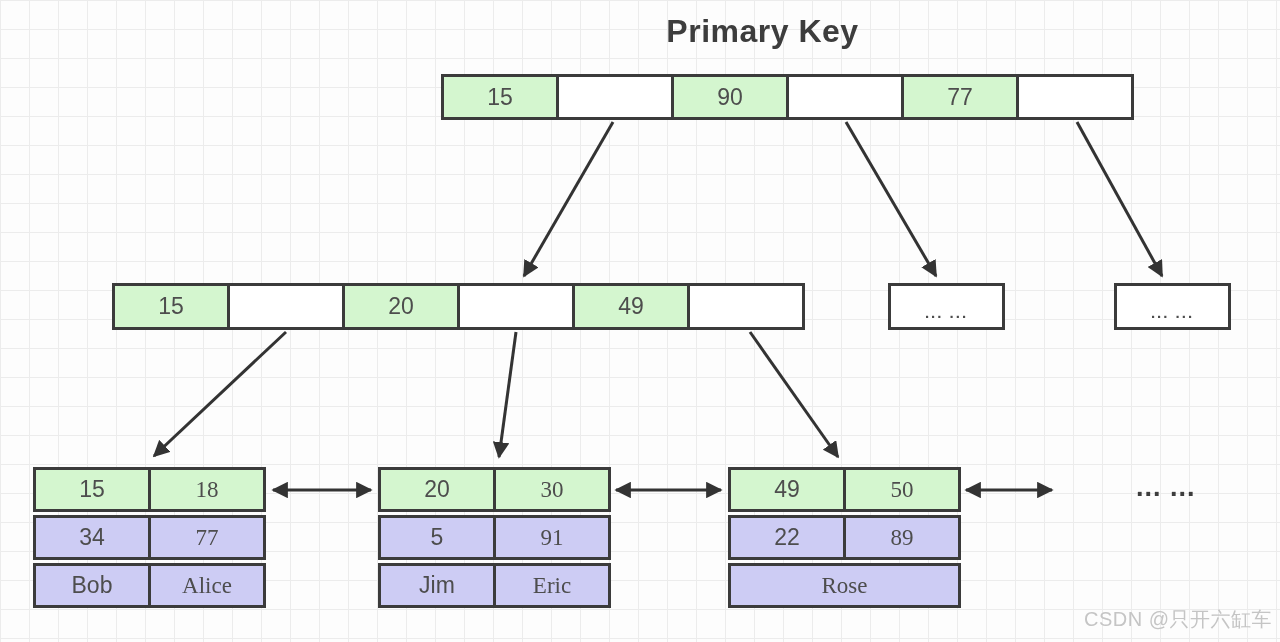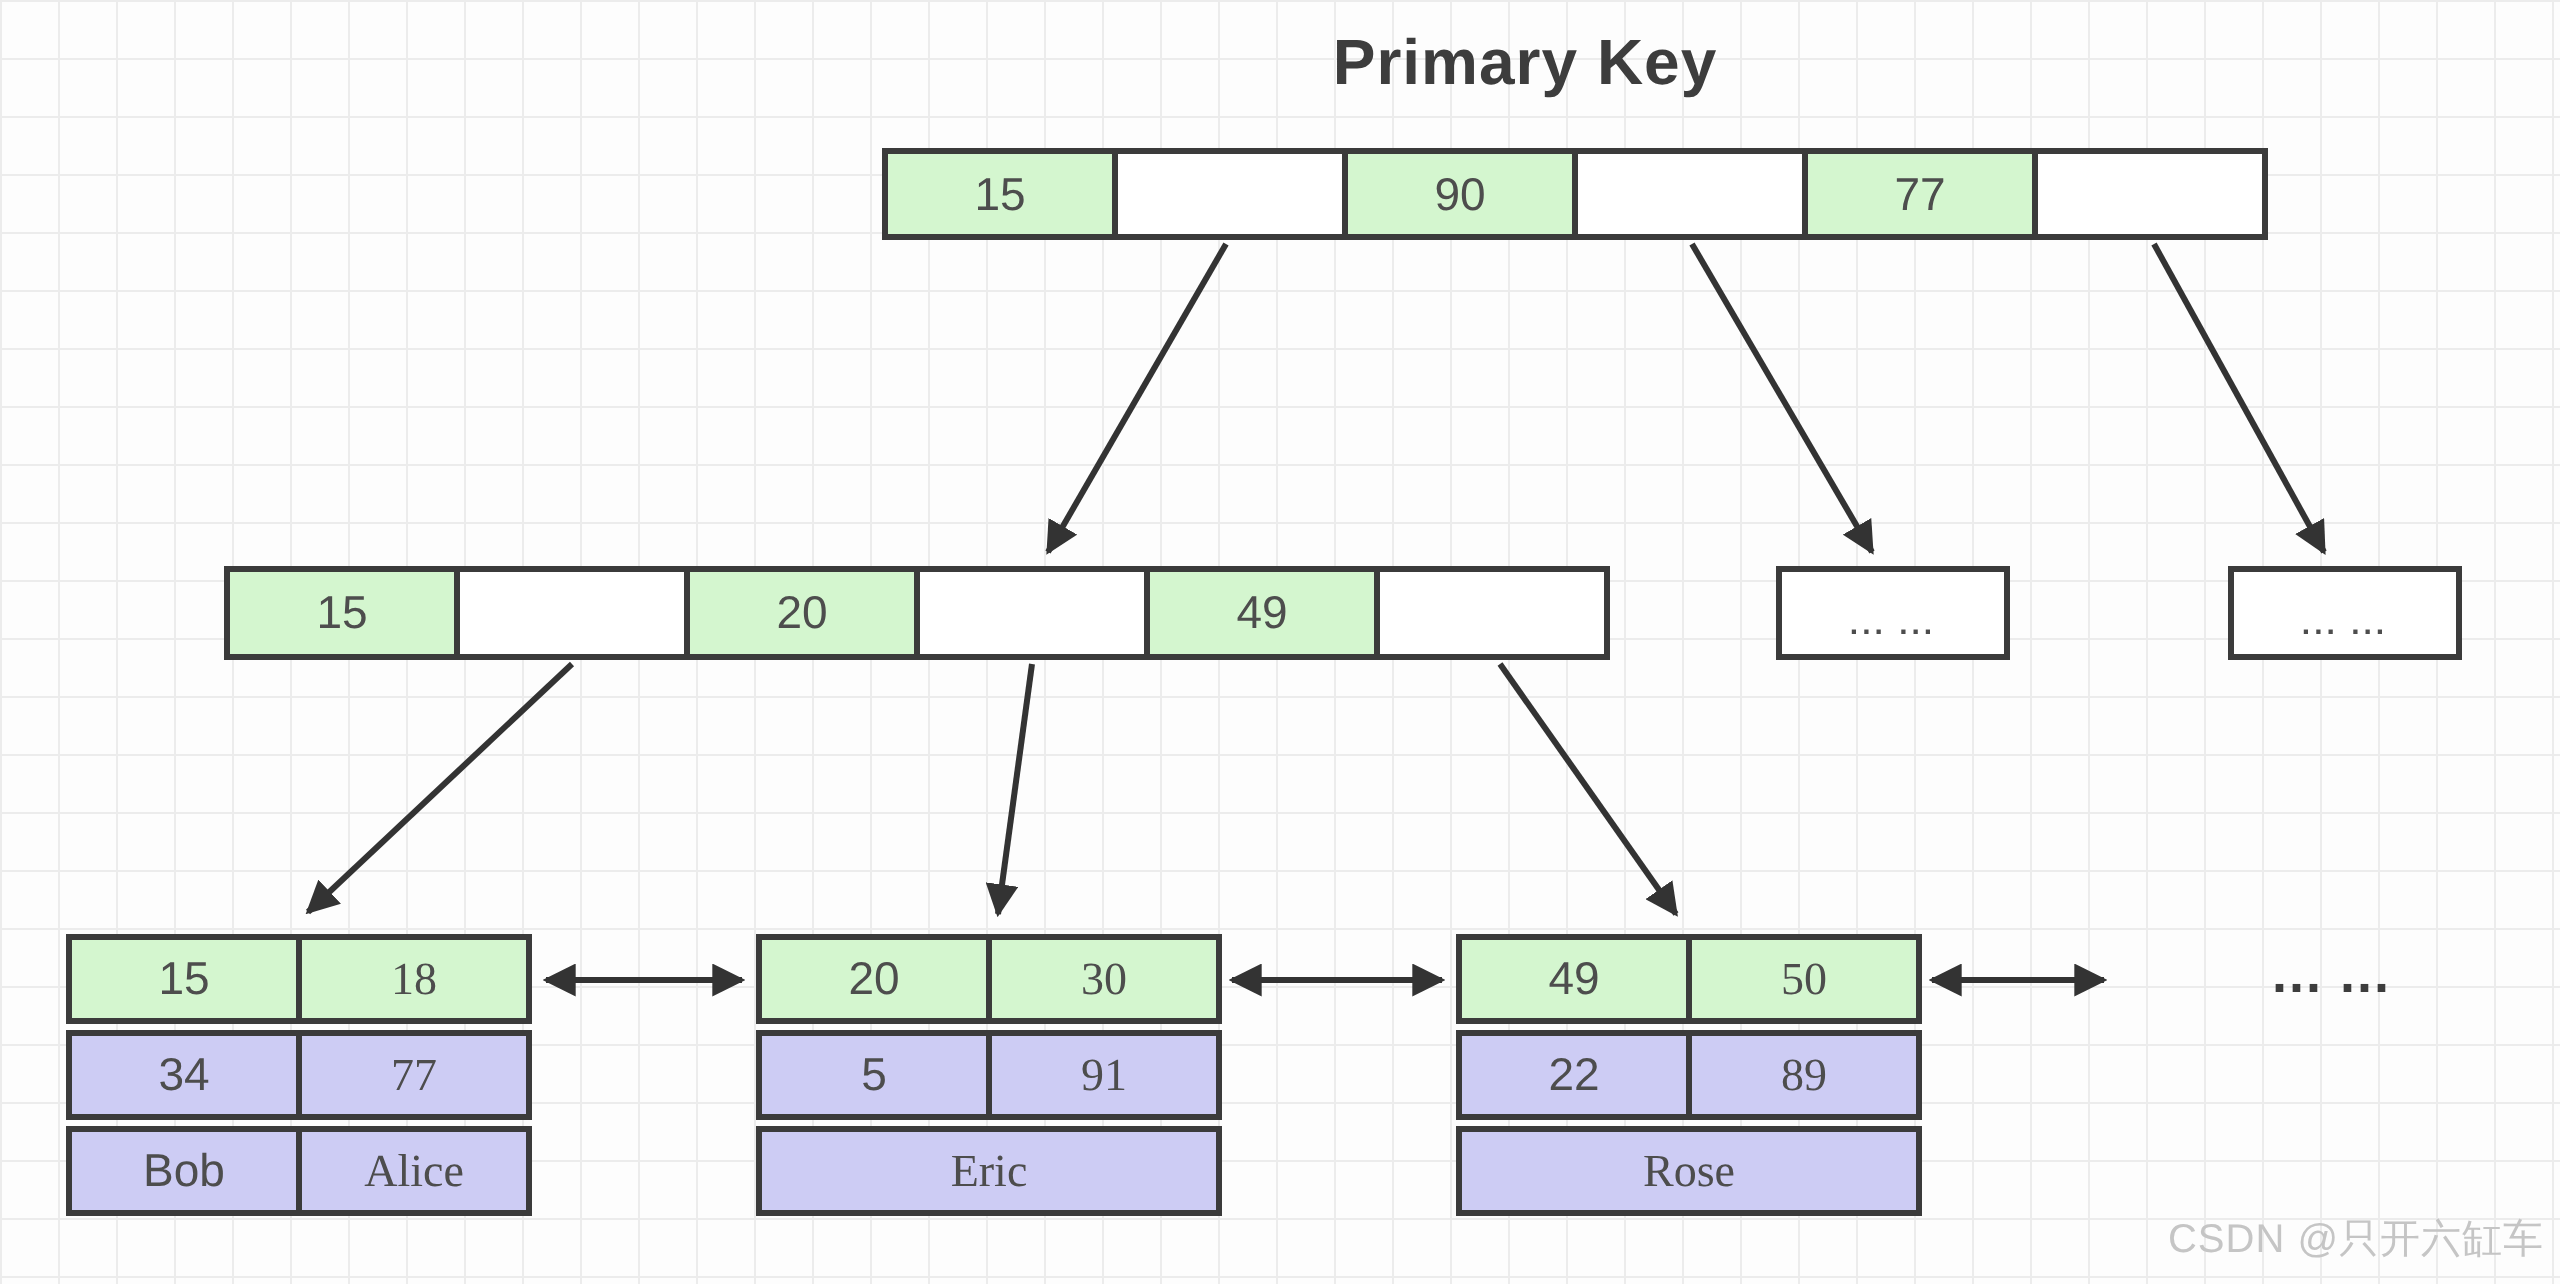--- a/index.html
+++ b/index.html
@@ -119,20 +119,21 @@
 <div class="leaf" style="left:378px;top:467px;">
   <div class="lrow key-row">
     <div class="lcell">20</div>
     <div class="lcell">30</div>
   </div>
   <div class="lrow val-row">
     <div class="lcell">5</div>
     <div class="lcell">91</div>
   </div>
   <div class="lrow val-row">
+    <div class="lcell">Jim</div>
     <div class="lcell">Eric</div>
   </div>
 </div>
 
 <div class="leaf" style="left:728px;top:467px;">
   <div class="lrow key-row">
     <div class="lcell">49</div>
     <div class="lcell">50</div>
   </div>
   <div class="lrow val-row">

